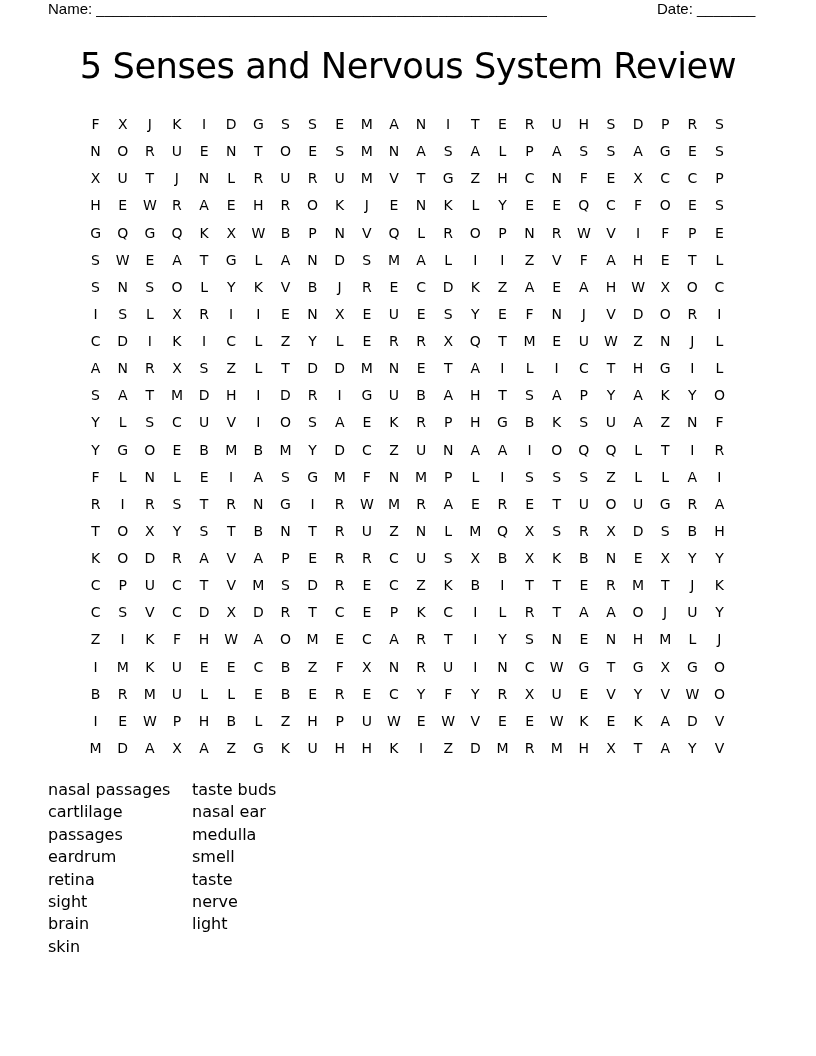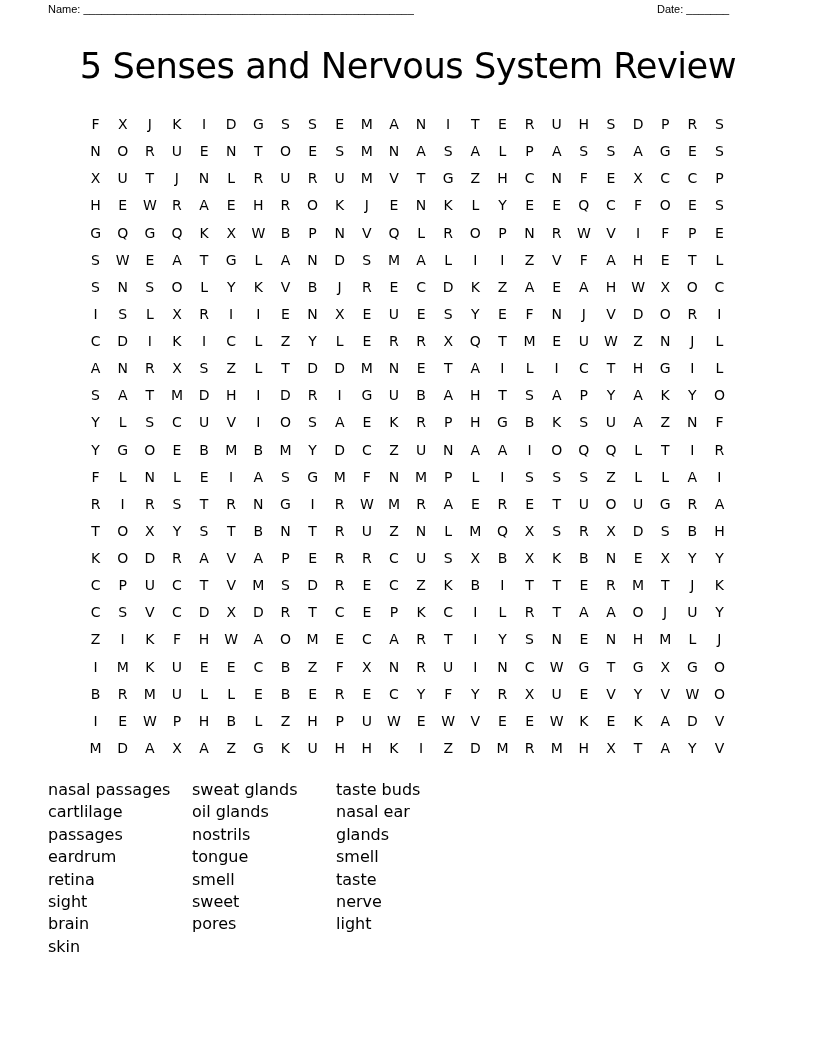--- a/index.html
+++ b/index.html
@@ -2,21 +2,21 @@
 <html><head>
   <meta charset="utf-8">
   <style>
     html, body { margin: 0; padding: 0; background: #ffffff; }
     body {
       width: 816px; height: 1056px; position: relative; overflow: hidden;
       color: #000; font-family: "DejaVu Sans", sans-serif;
     }
     .header-row {
       position: absolute; top: 0; left: 48px; width: 692px; height: 20px;
-      font-family: "Liberation Sans", sans-serif; font-size: 11px; line-height: 18px;
+      font-family: "Liberation Sans", sans-serif; font-size: 15px; line-height: 18px;
     }
     .name-field { position: absolute; left: 0; top: 0; white-space: nowrap; }
     .date-field { position: absolute; left: 609px; top: 0; white-space: nowrap; }
     .title {
       position: absolute; top: 40px; left: 0; width: 816px; text-align: center;
       font-family: "DejaVu Sans", sans-serif; font-size: 36px; line-height: 52px;
       letter-spacing: -0.5px; transform: scaleX(0.98);
     }
     .grid {
       position: absolute; left: 82px; top: 111px;
@@ -677,30 +677,21 @@
       <div class="word">nasal passages</div>
       <div class="word">cartlilage</div>
       <div class="word">passages</div>
       <div class="word">eardrum</div>
       <div class="word">retina</div>
       <div class="word">sight</div>
       <div class="word">brain</div>
       <div class="word">skin</div>
     </div>
     <div class="word-col">
-      <div class="word">sweat glands</div>
-      <div class="word">oil glands</div>
-      <div class="word">nostrils</div>
-      <div class="word">tongue</div>
-      <div class="word">smell</div>
-      <div class="word">sweet</div>
-      <div class="word">pores</div>
-    </div>
-    <div class="word-col">
       <div class="word">taste buds</div>
       <div class="word">nasal ear</div>
-      <div class="word">glands</div>
+      <div class="word">medulla</div>
       <div class="word">smell</div>
       <div class="word">taste</div>
       <div class="word">nerve</div>
       <div class="word">light</div>
     </div>
   </div>
 
 </body></html>

